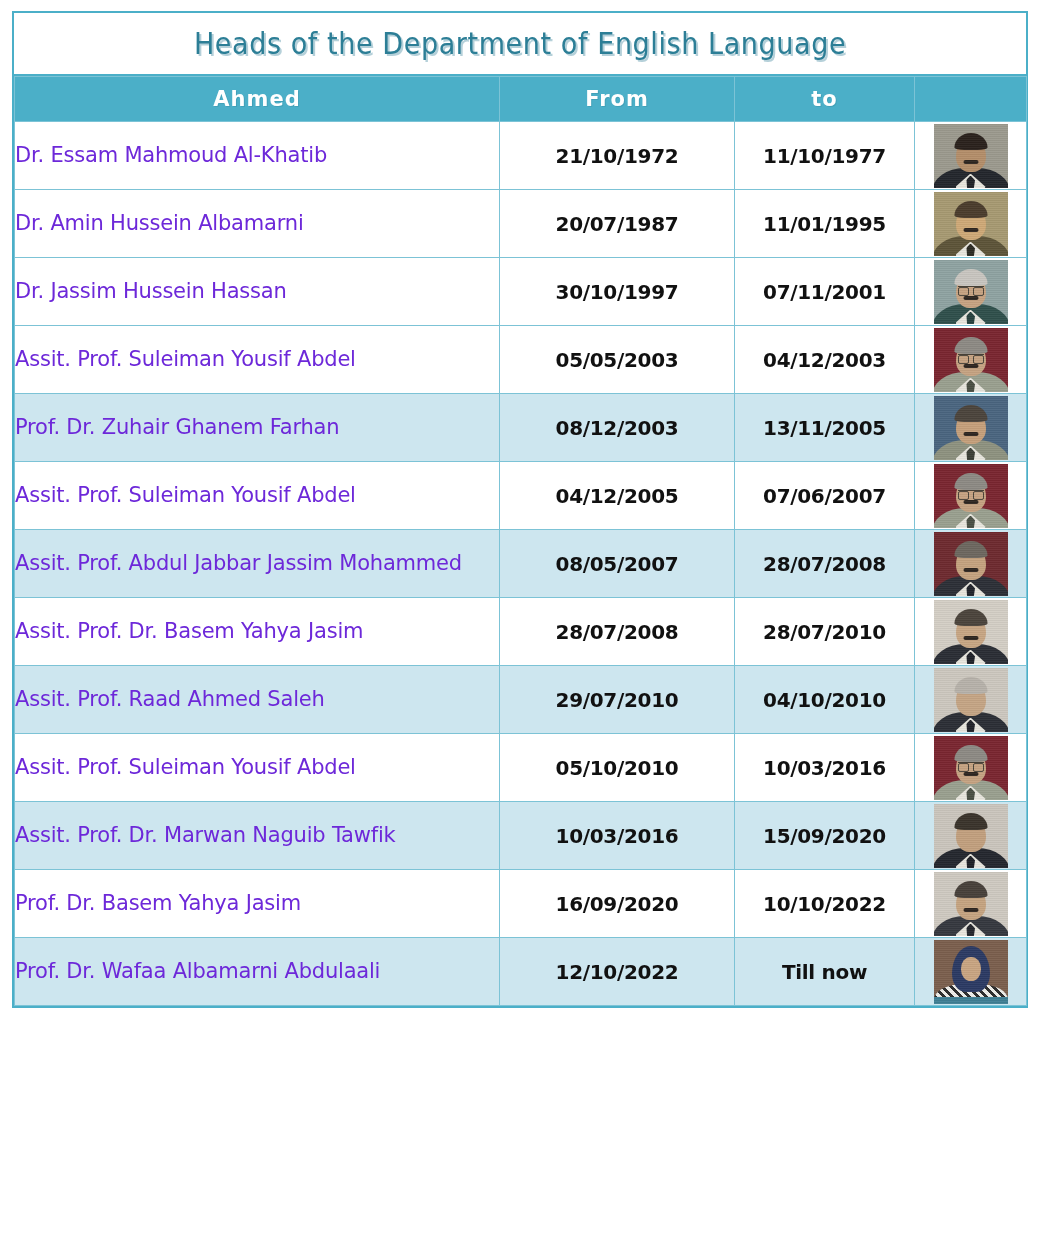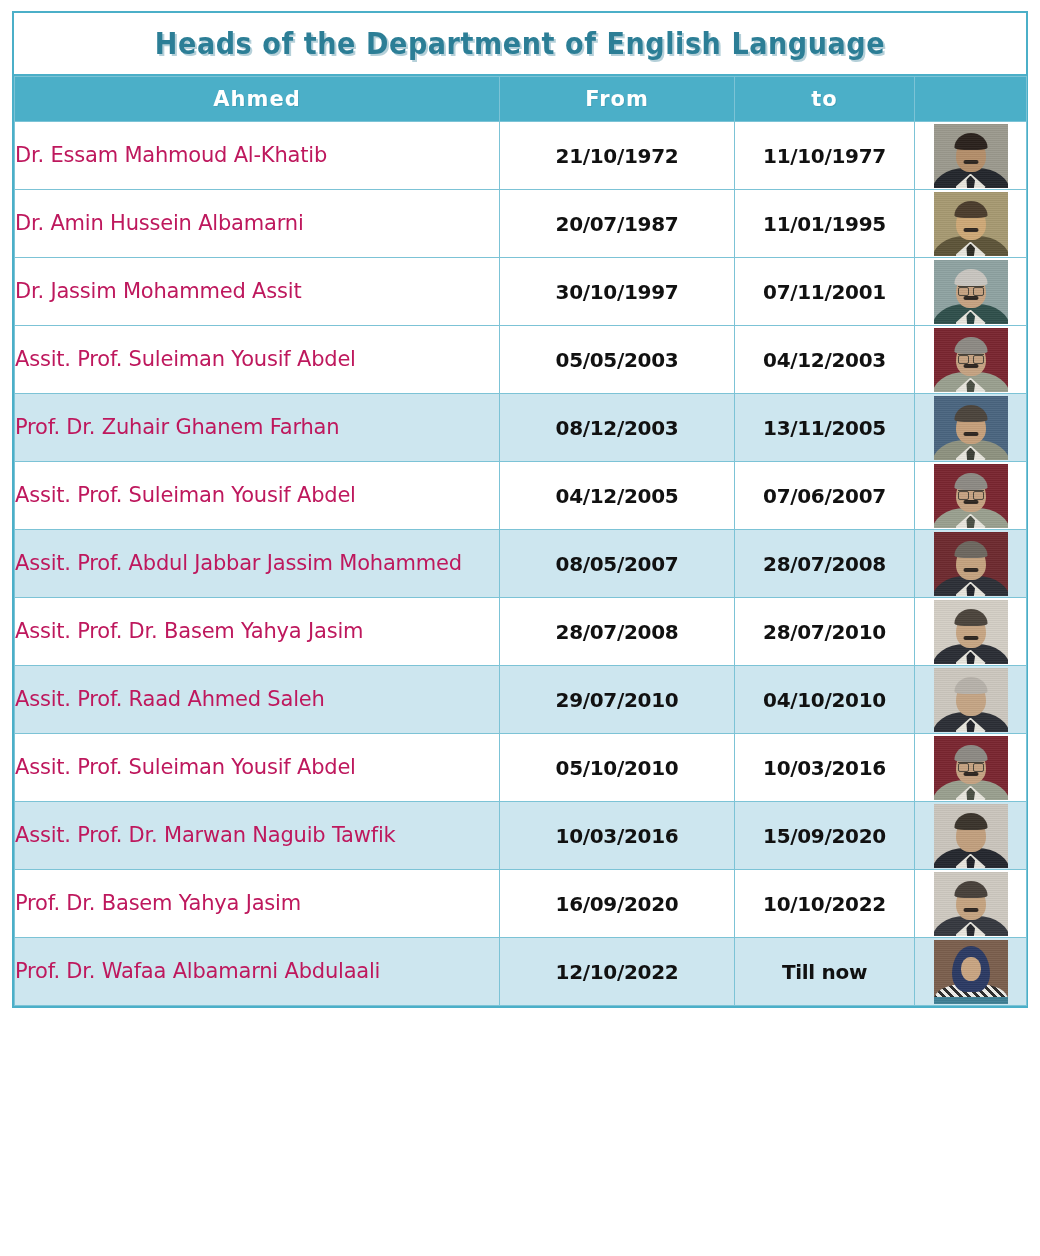--- a/index.html
+++ b/index.html
@@ -37,21 +37,21 @@
     height: 63px;
     background: #ffffff;
     display: flex;
     align-items: center;
     justify-content: center;
     border-bottom: 2px solid #4BAFC8;
     box-sizing: border-box;
   }
   .title-text {
     font-family: "DejaVu Sans", sans-serif;
-    font-weight: bold;
+    font-weight: normal;
     font-size: 30px;
     letter-spacing: 0.6px;
     color: #2C7E96;
     text-shadow: 2px 2px 0 rgba(120,170,185,0.55);
     white-space: nowrap;
     font-stretch: condensed;
   }
 
   
   table.hod {
@@ -94,21 +94,21 @@
   tbody tr.alt td { background: #CDE6EF; }
   tbody tr.plain td { background: #FFFFFF; }
 
   td.name-cell {
     vertical-align: middle;
     padding: 6px 10px 6px 20px;
   }
   .name-text {
     font-family: "DejaVu Sans", sans-serif;
     font-size: 21px;
-    color: #be185d;
+    color: #6d28d9;
     line-height: 1.18;
     letter-spacing: -0.2px;
   }
 
   td.date-cell {
     vertical-align: middle;
     text-align: center;
   }
   .date-text {
     font-family: "DejaVu Sans", sans-serif;
@@ -343,21 +343,21 @@
                 <span class="tie" style="background:#2b2a23"></span>
                 <span class="head" style="background:#cfa977"></span>
                 <span class="hair" style="background:#4a3c2c"></span>
                 <span class="mustache"></span>
                 <span class="grain"></span>
               </figure>
             </td>
           </tr>
           <tr class="plain">
             <td class="name-cell">
-              <div class="name-text">Dr. Jassim Mohammed Assit</div>
+              <div class="name-text">Dr. Jassim Hussein Hassan</div>
             </td>
             <td class="date-cell">
               <div class="date-text">30/10/1997</div>
             </td>
             <td class="date-cell">
               <div class="date-text">07/11/2001</div>
             </td>
             <td class="photo-cell">
               <figure class="portrait" style="margin: 0px auto;">
                 <span class="bg" style="background:#8fa3a2"></span>

